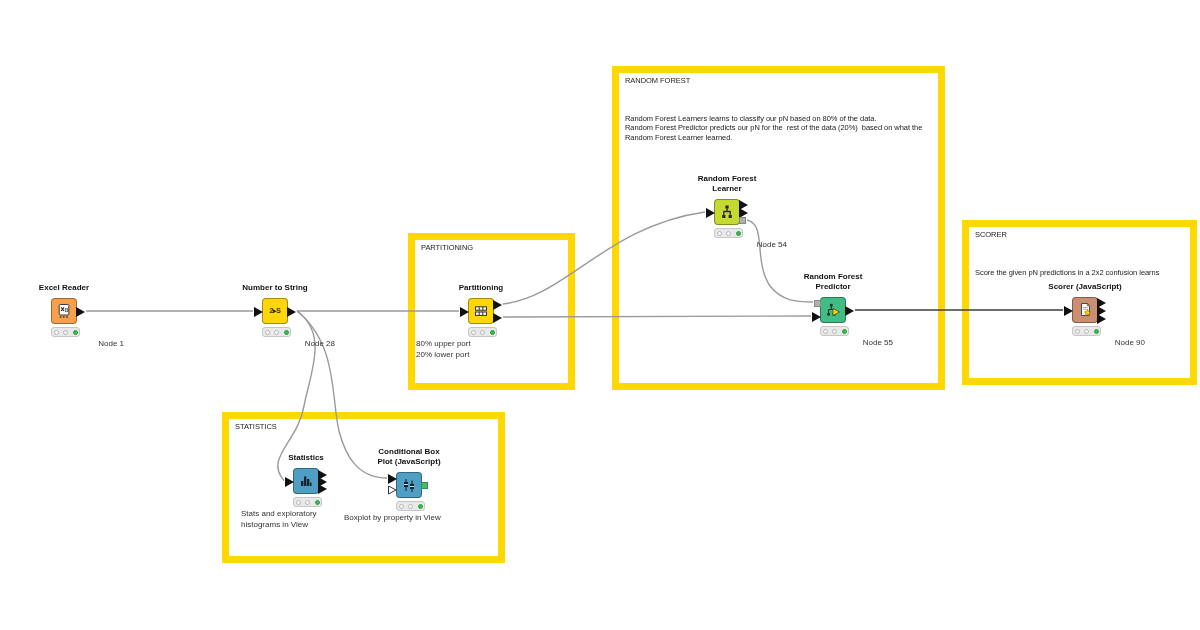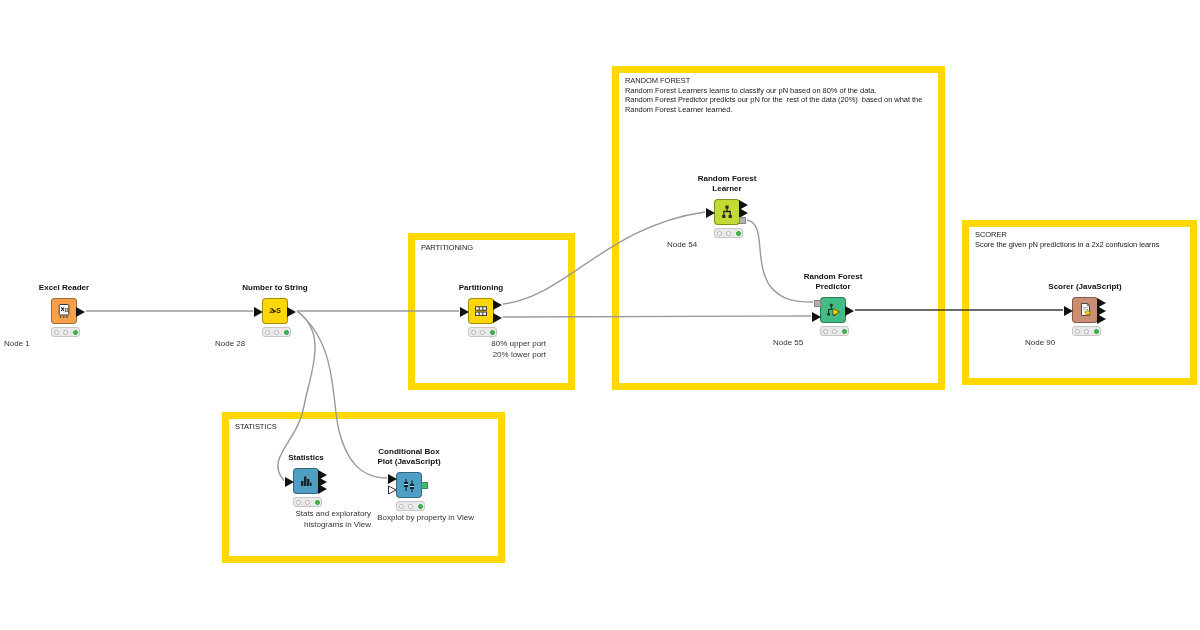--- a/index.html
+++ b/index.html
@@ -2,38 +2,38 @@
 <html><head>
 <meta charset="utf-8">
 <style>
   html,body{margin:0;padding:0;}
   .canvas{position:relative;width:1200px;height:630px;background:#ffffff;overflow:hidden;
           font-family:"Liberation Sans",sans-serif;color:#1a1a1a;}
   
   .annotation{position:absolute;box-sizing:border-box;border:7px solid #ffd800;background:#ffffff;z-index:1;}
   .ann-text{padding:3px 6px;font-size:7.5px;line-height:9.5px;letter-spacing:-0.05px;color:#222;}
   .ann-title{display:block;white-space:pre-wrap;}
-  .ann-body{display:block;white-space:pre-wrap;}
+  .ann-body{display:block;white-space:pre-wrap;margin-top:28px;}
   
   .wires{position:absolute;left:0;top:0;z-index:2;pointer-events:none;}
   .wires path{pointer-events:stroke;fill:none;}
   .wire{stroke:#9a9a9a;stroke-width:1.4;}
   .wire-dark{stroke:#3b3b3b;stroke-width:1.6;}
   
   .node{position:absolute;width:26px;height:26px;z-index:3;}
   .node-body{position:absolute;left:0;top:0;width:26px;height:26px;border-radius:4px;
              border:1px solid rgba(0,0,0,.35);box-sizing:border-box;display:flex;align-items:center;justify-content:center;}
   .node-title{position:absolute;left:-47px;bottom:31px;width:120px;text-align:center;
               font-size:8px;font-weight:bold;line-height:10px;white-space:pre-line;color:#111;}
   .traffic{position:absolute;left:0;top:29px;width:24px;height:8px;border:1px solid #c6c6c6;
            background:#e9e9e9;border-radius:3px;display:flex;align-items:center;justify-content:space-between;padding:0 1.5px;box-sizing:content-box;}
   .dot{width:5px;height:5px;border-radius:50%;background:#ffffff;border:1px solid #b3b3b3;box-sizing:border-box;}
   .dot.on{background:#3cb944;border-color:#2f9e3e;}
-  .node-label{position:absolute;left:-47px;top:41px;width:120px;text-align:left;font-size:8px;color:#333;}
-  .node-caption{position:absolute;left:-52px;top:41px;width:130px;text-align:right;font-size:8px;line-height:10.5px;
+  .node-label{position:absolute;left:-47px;top:41px;width:120px;text-align:right;font-size:8px;color:#333;}
+  .node-caption{position:absolute;left:-52px;top:41px;width:130px;text-align:left;font-size:8px;line-height:10.5px;
                 white-space:pre-line;color:#333;}
   
   .port{position:absolute;line-height:0;}
   .sq{width:7px;height:7px;background:#b0b0b0;border:1px solid #878787;box-sizing:border-box;}
   .sq.green{background:#49b96a;border-color:#2f9150;}
   .icon-text{font-size:7px;font-weight:bold;color:#332a00;letter-spacing:-0.3px;}
 </style>
 </head>
 <body>
 

